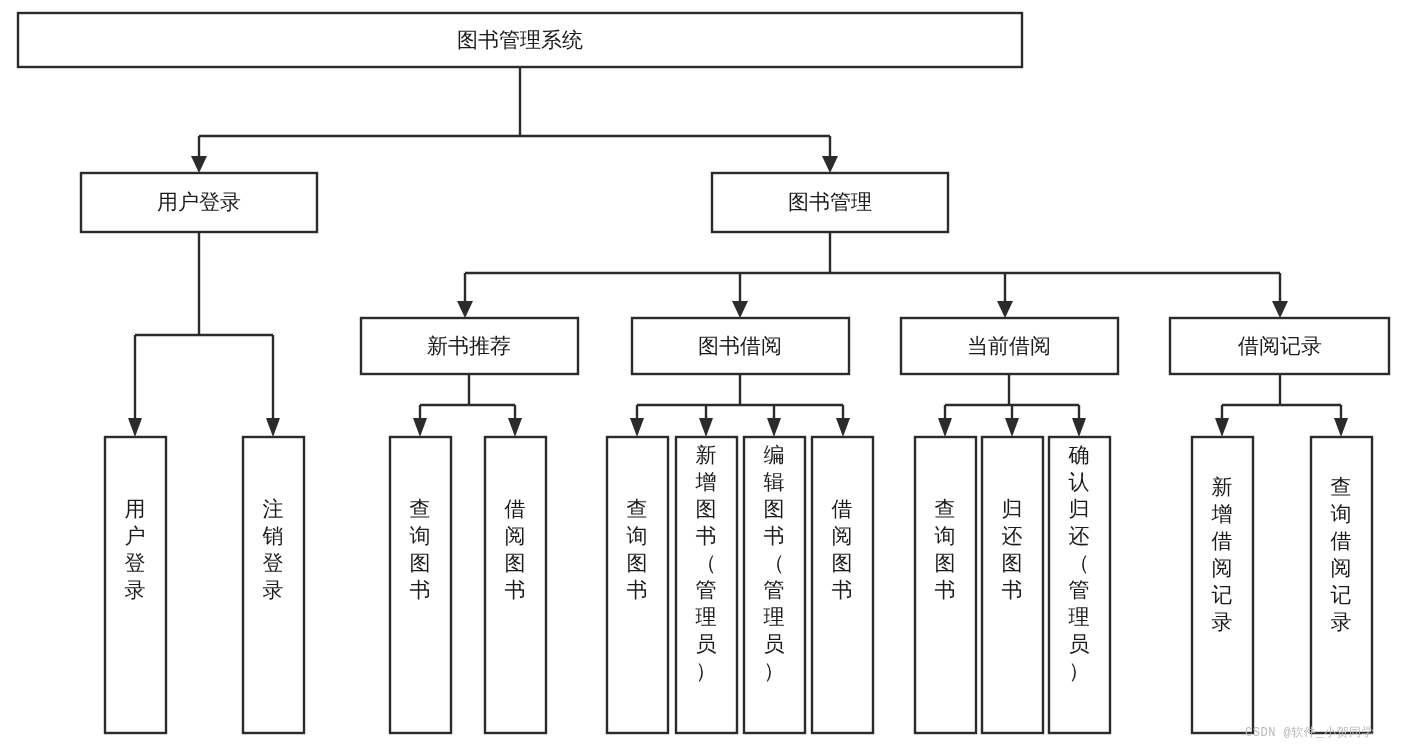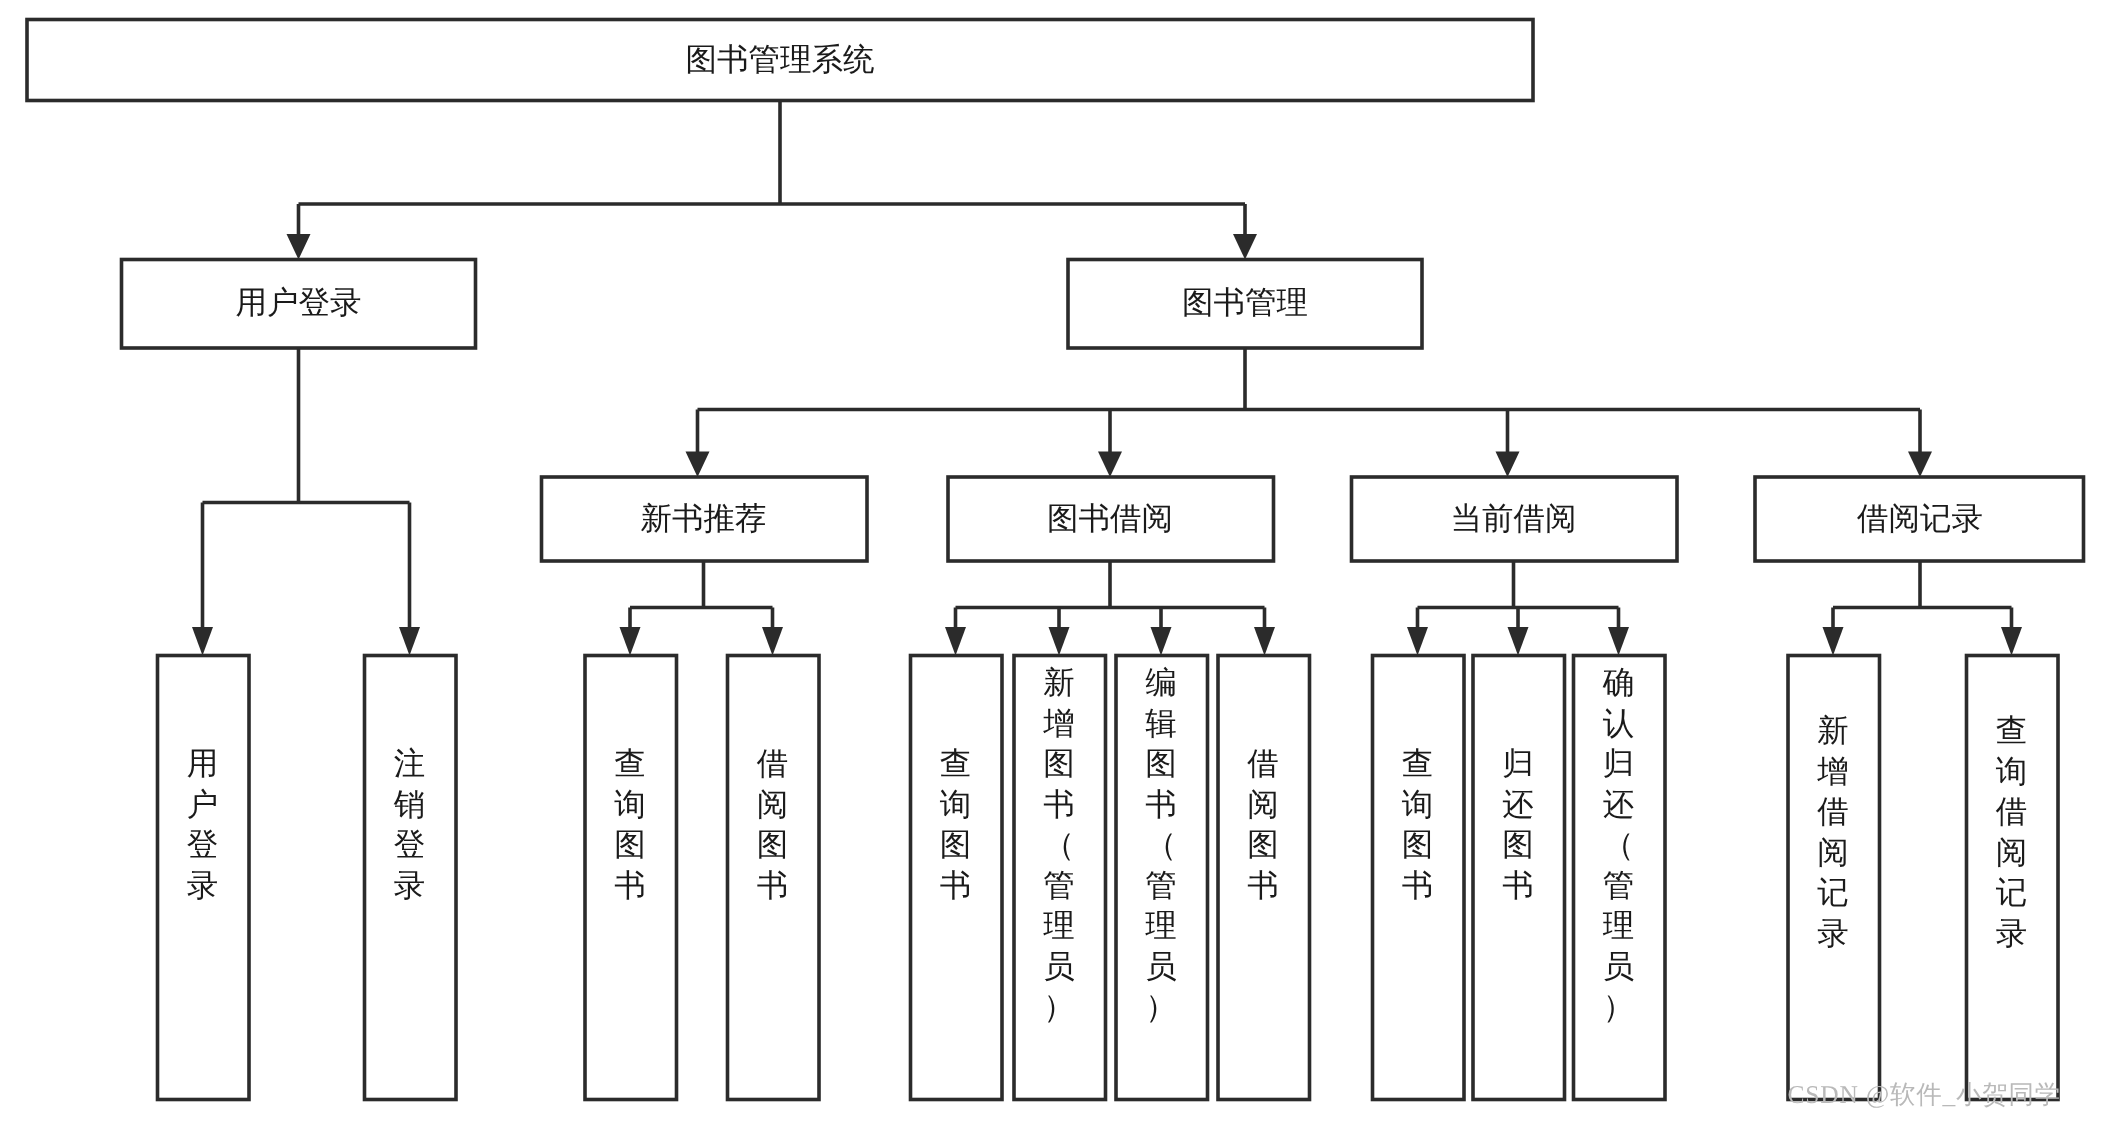--- a/index.html
+++ b/index.html
@@ -52,22 +52,22 @@
   .node-label-v {
     font-family: "Liberation Sans", "DejaVu Sans", sans-serif;
     font-size: 21px;
     fill: #1a1a1a;
     text-anchor: middle;
   }
   .watermark-text {
     position: absolute;
     right: 12px;
     bottom: 6px;
-    font-family: Liberation Serif, serif;
-    font-size: 17px;
+    font-family: Liberation Mono, monospace;
+    font-size: 12px;
     color: #b9b9b9;
     white-space: nowrap;
     letter-spacing: 0.5px;
     pointer-events: none;
   }
 </style>
 </head>
 <body>
 
 <div id="diagram-root">

